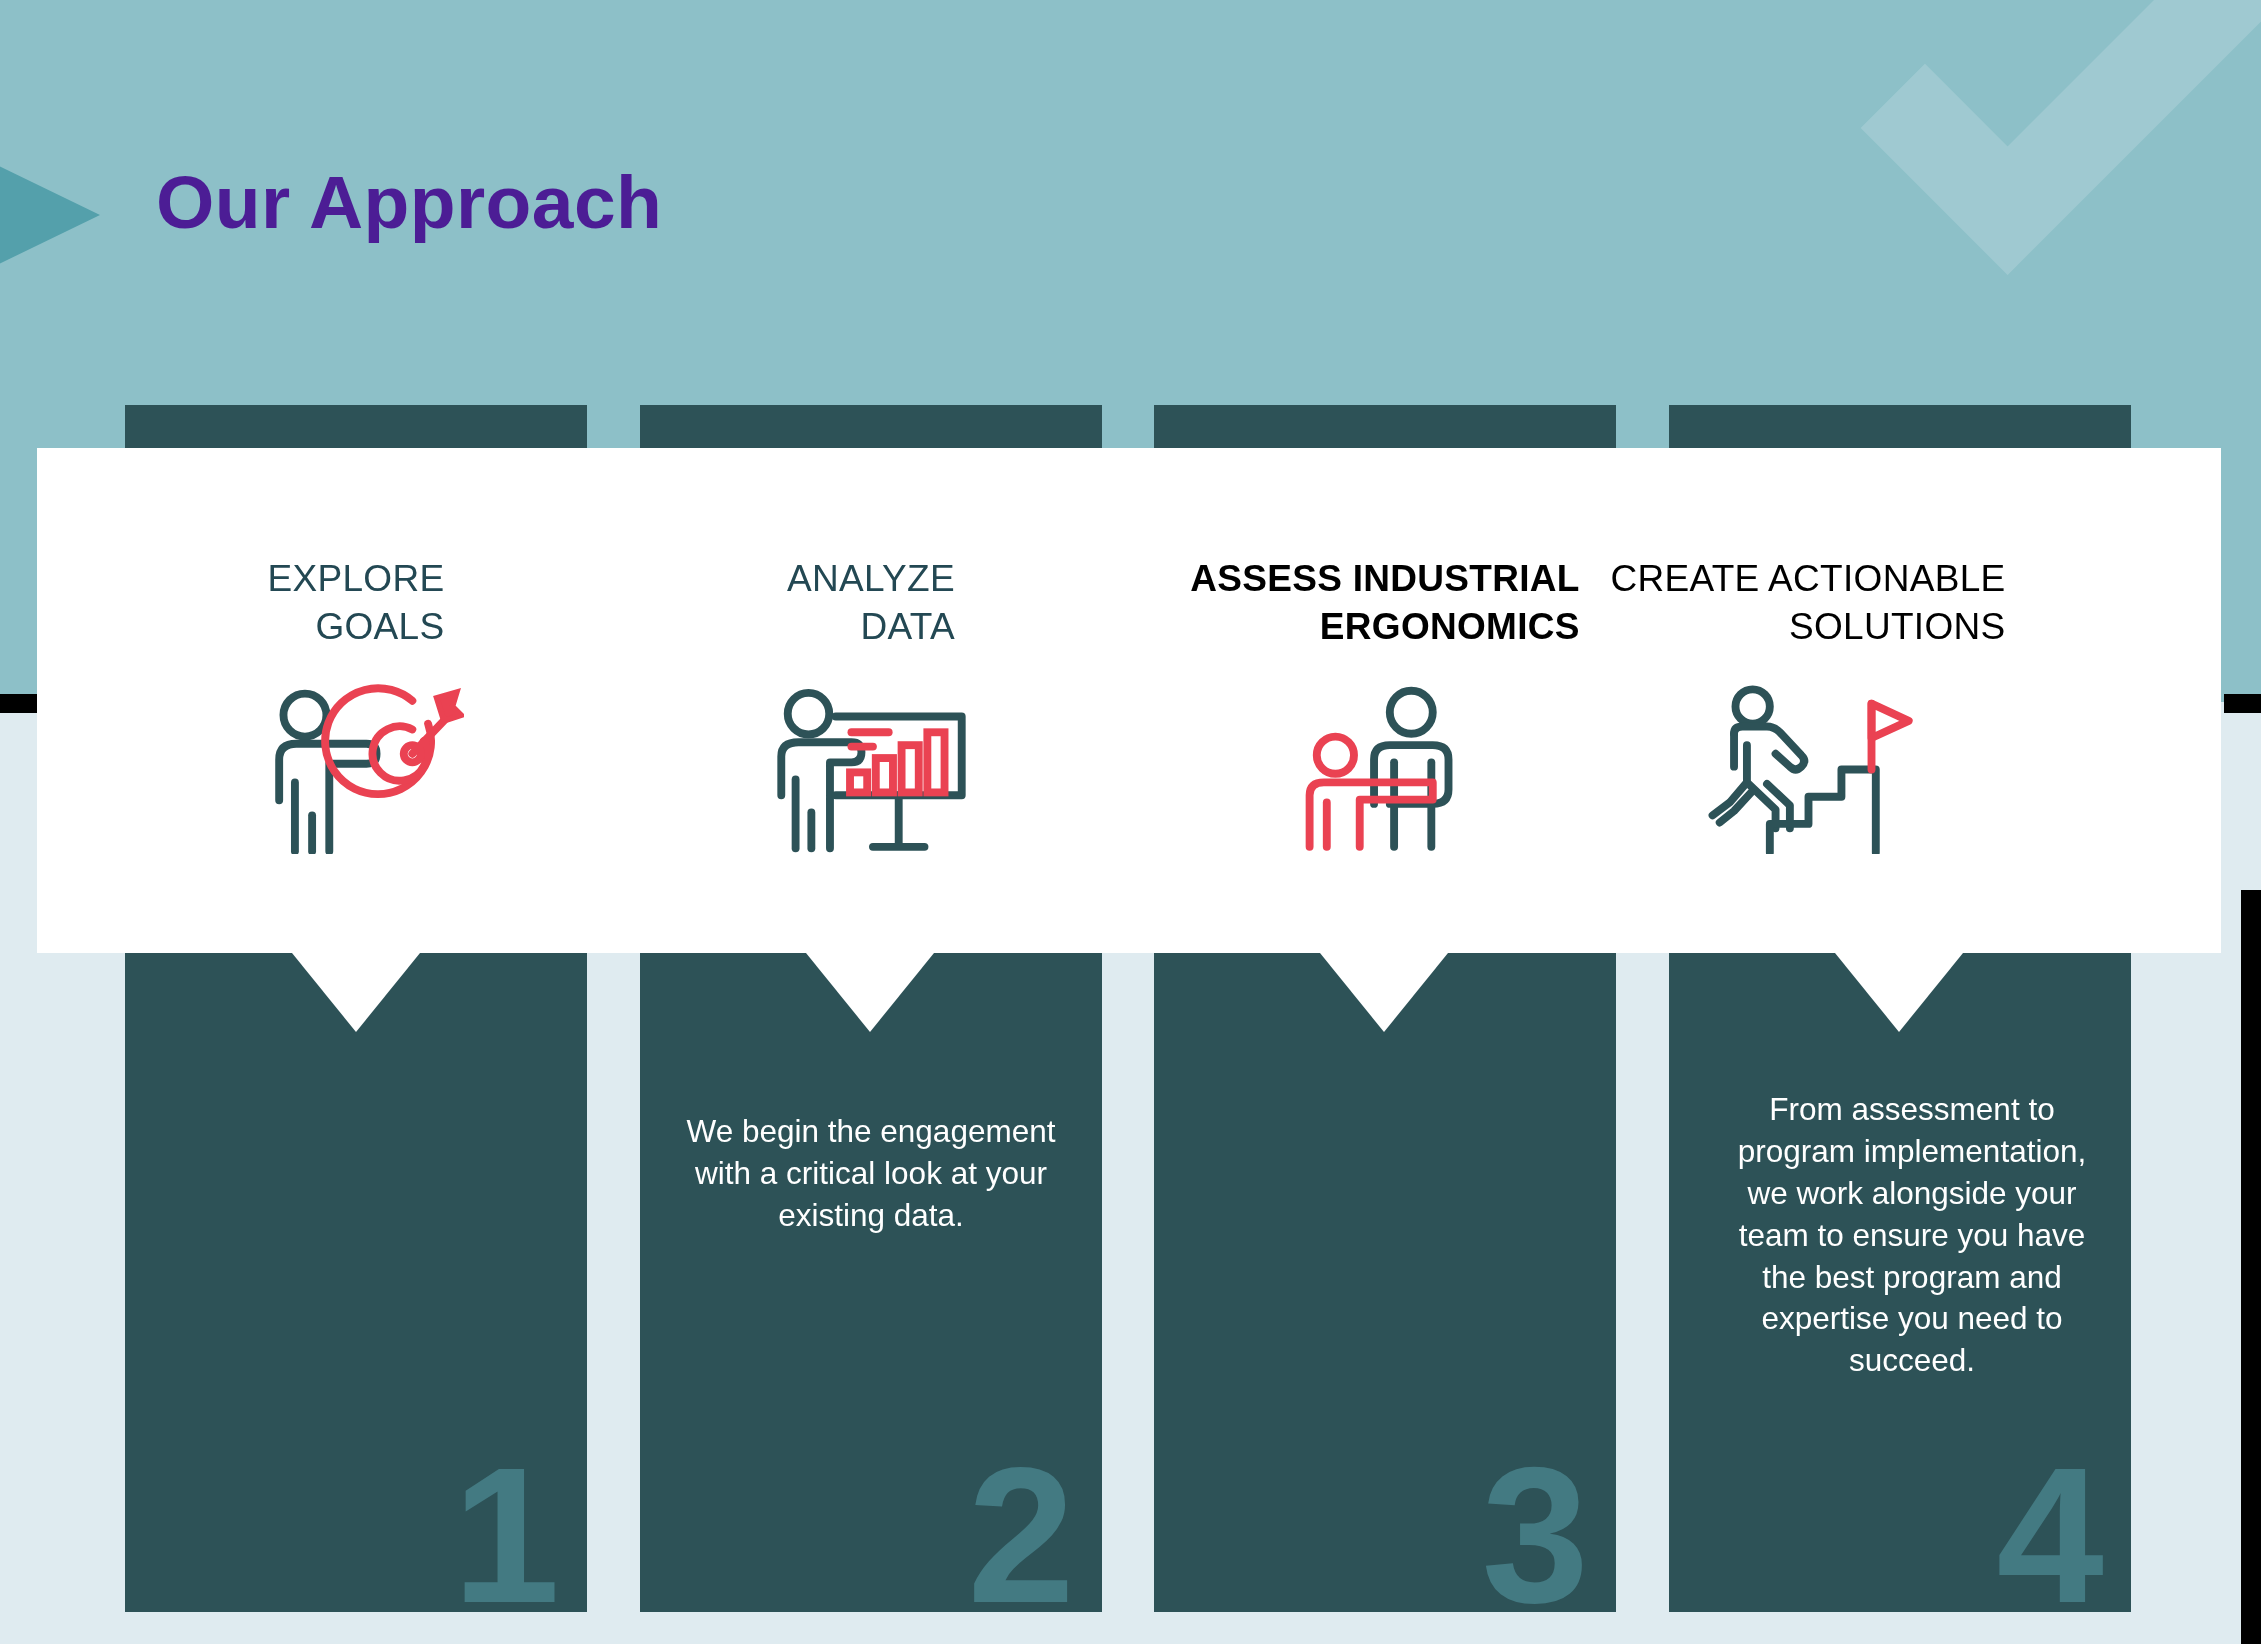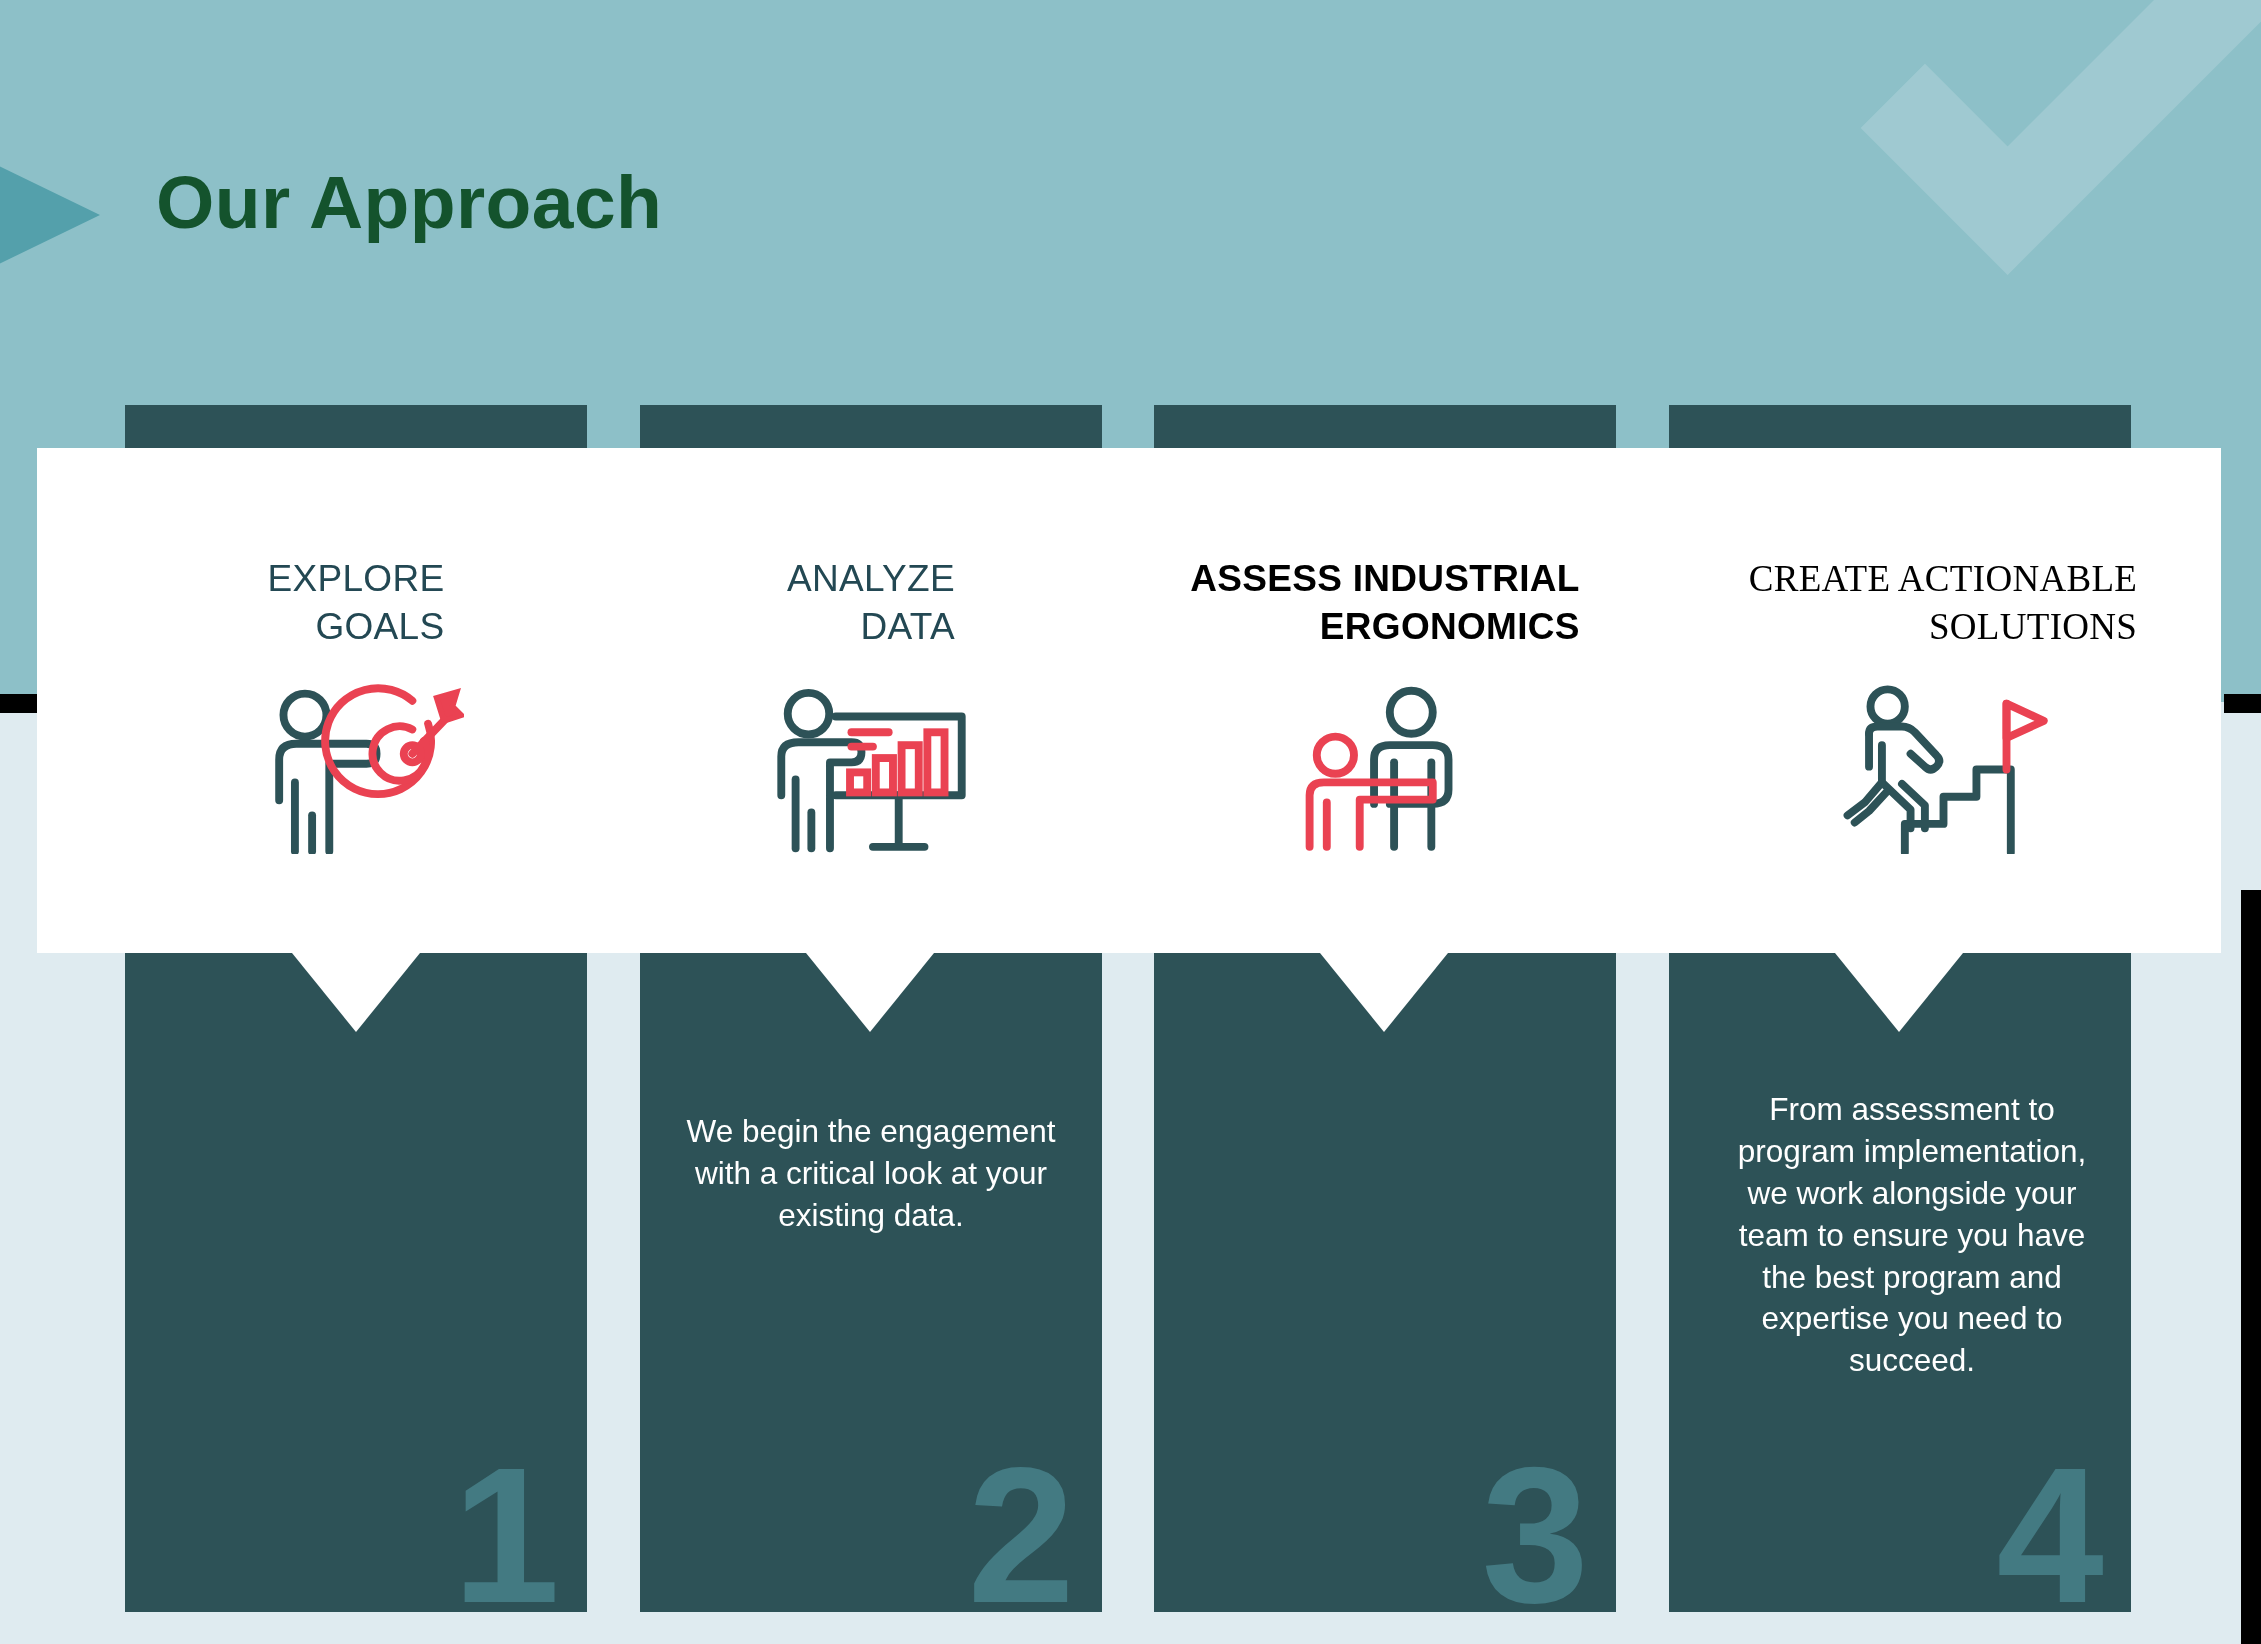--- a/index.html
+++ b/index.html
@@ -24,21 +24,21 @@
     border-bottom:111px solid transparent;
     border-left:229px solid #54a0ab;
   }
   .header-check{
     position:absolute;right:-21.5px;top:-129px;
     width:459px;height:459px;
     opacity:.45;
   }
   .header-title{
     position:absolute;left:156px;top:165px;
-    font-size:75px;font-weight:bold;color:#14532d;
+    font-size:75px;font-weight:bold;color:#4c1d95;
     letter-spacing:0.4px;line-height:1;
     white-space:nowrap;
   }
 
   
   .rule-left{position:absolute;left:0;top:694px;width:37px;height:18.6px;background:#000;}
   .rule-right{position:absolute;left:2224px;top:694px;width:37px;height:18.6px;background:#000;}
   .rule-right-vert{position:absolute;left:2241px;top:890px;width:20px;height:754px;background:#000;}
 
   
@@ -85,21 +85,21 @@
   .notch-3{left:1320px;}
   .notch-4{left:1835px;}
 
   .head-col{
     position:absolute;top:448px;height:505px;width:462px;
     display:flex;flex-direction:column;align-items:center;
   }
   .head-1{left:125px;}
   .head-2{left:640px;}
   .head-3{left:1154px;font-weight:bold;}
-  .head-4{left:1712px;font-family:Liberation Serif, serif;}
+  .head-4{left:1577px;}
 
   .head-title{
     margin-top:107px;
     font-size:37px;line-height:1.3;text-align:right;
     letter-spacing:0.3px;white-space:pre-line;
   }
   .t-teal{color:#234853;}
   .t-black{color:#000000;}
 
   .head-icon{margin-top:24px;}

